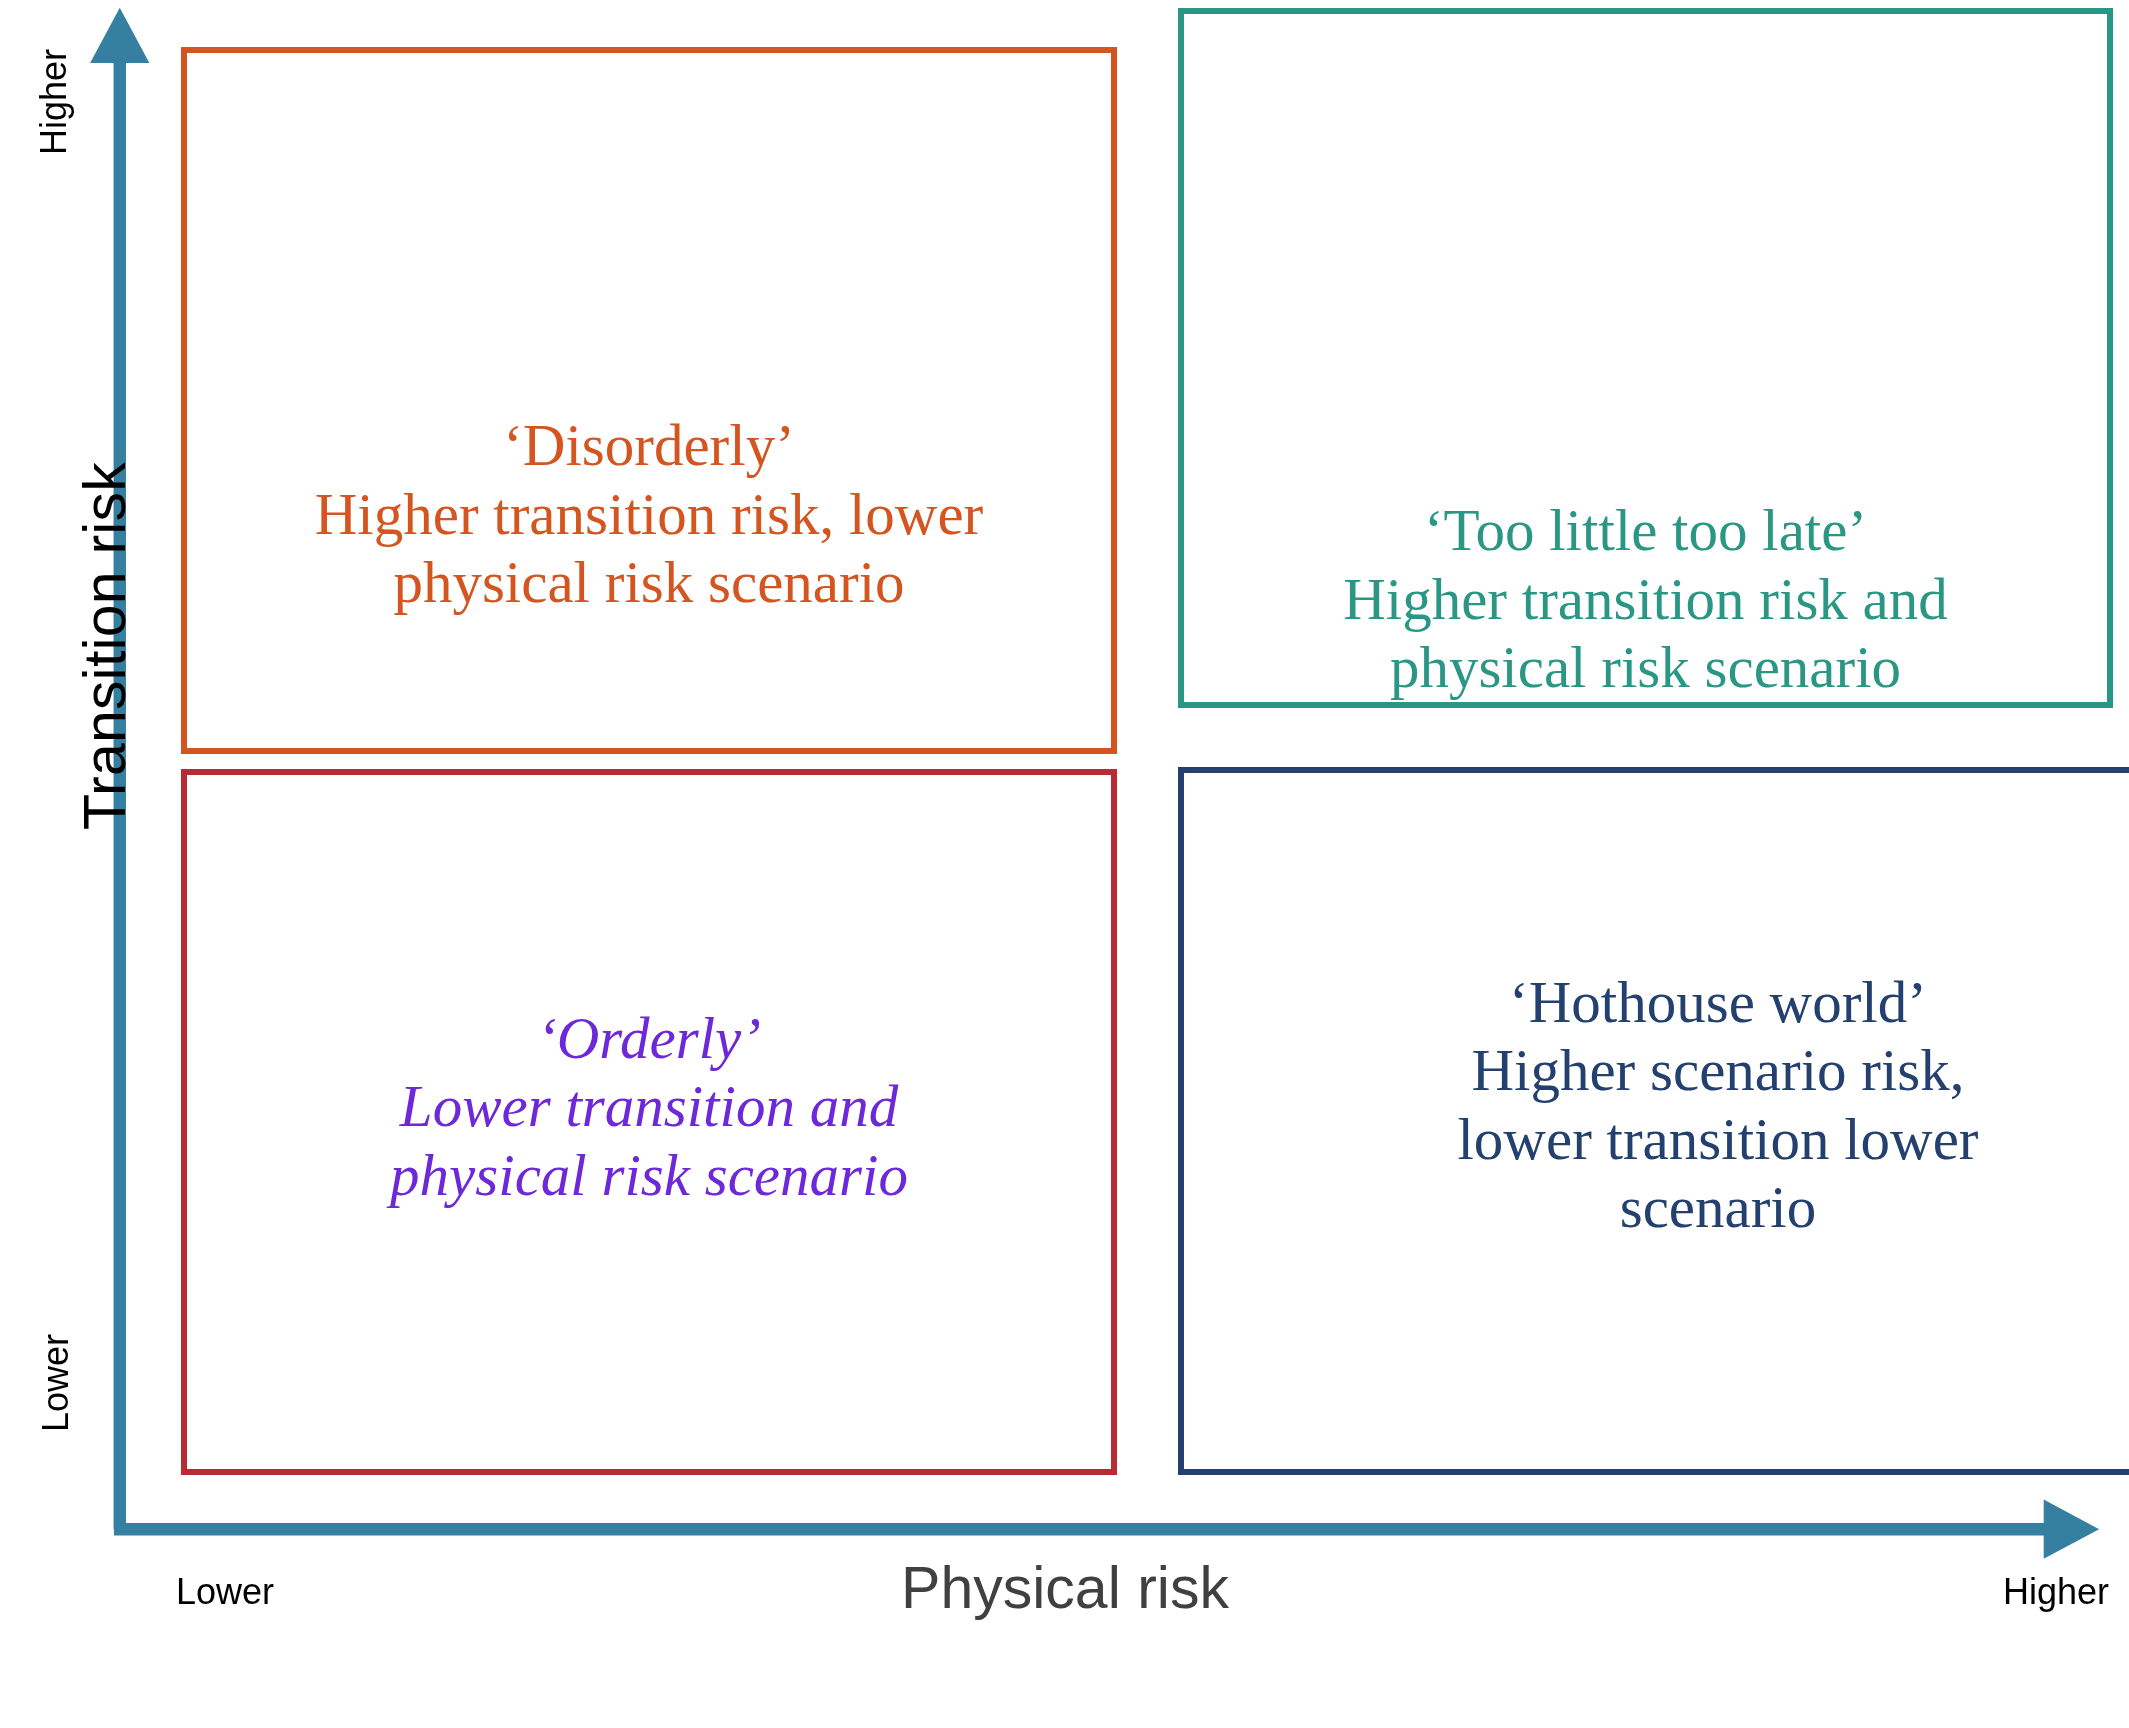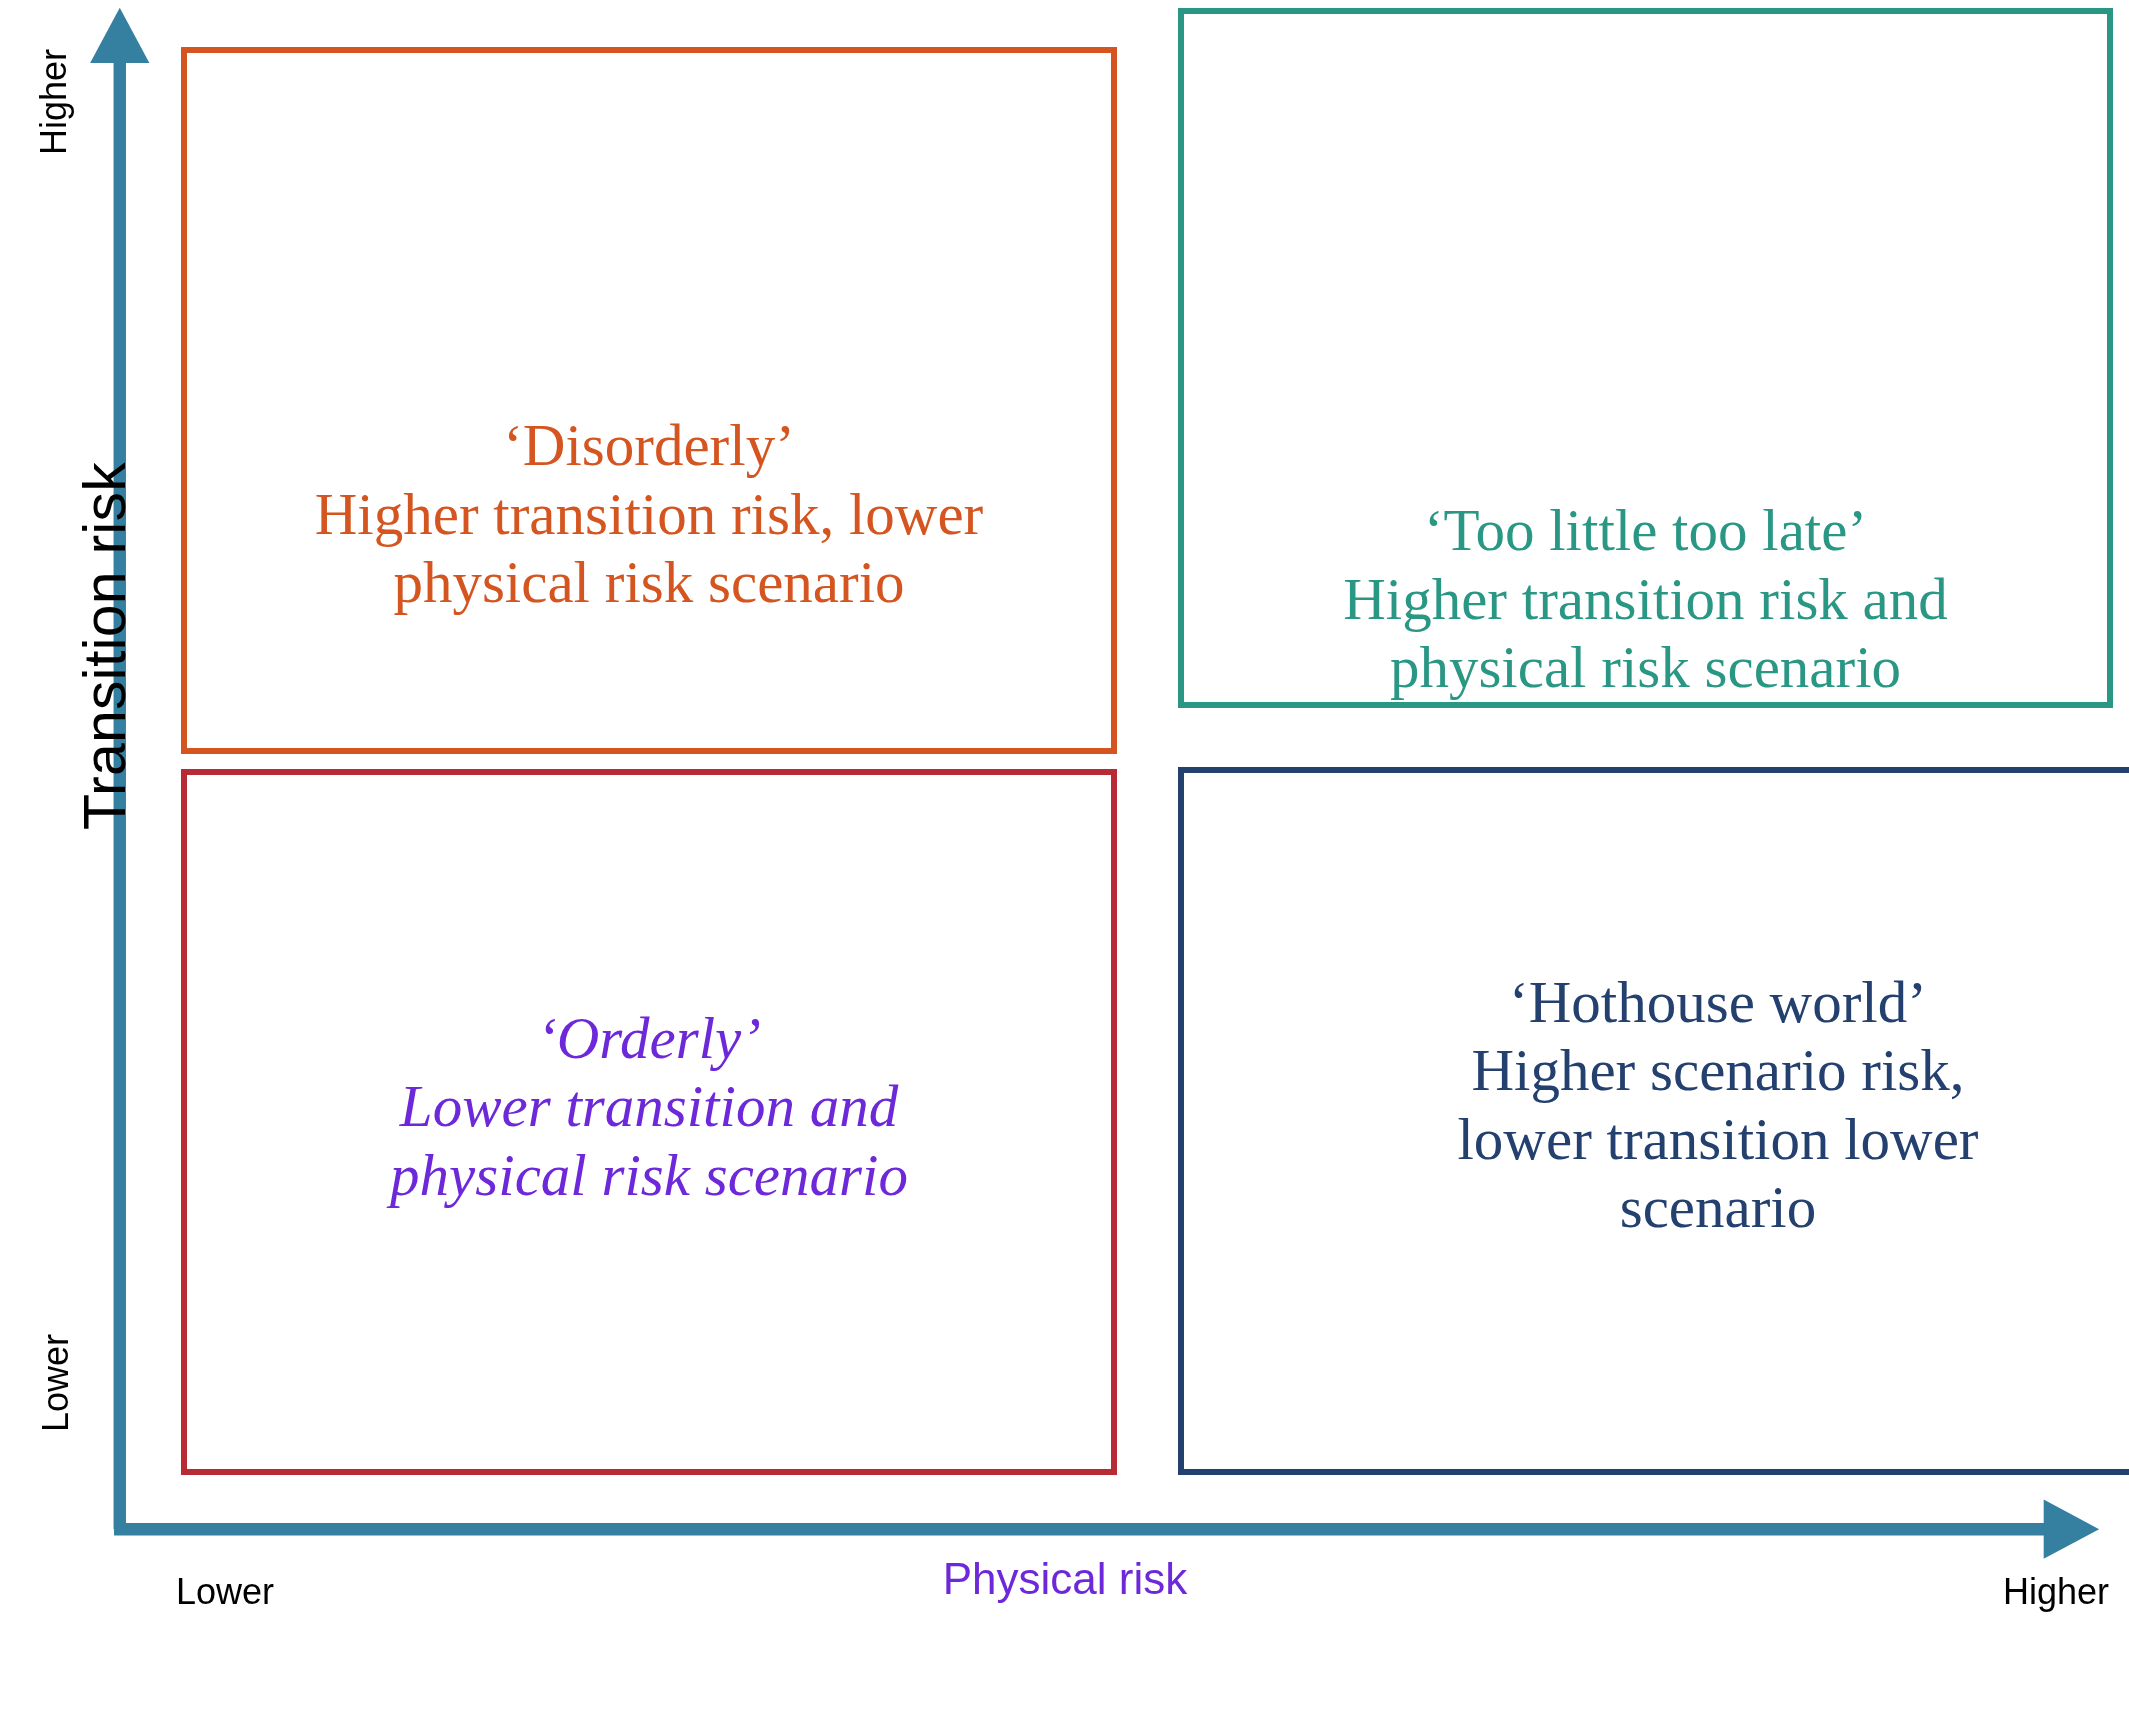--- a/index.html
+++ b/index.html
@@ -67,22 +67,22 @@
     transform-origin: center center;
     white-space: nowrap;
   }
   .axis-title-x {
     position: absolute;
     left: 0;
     top: 1554px;
     width: 2130px;
     text-align: center;
     font-family: "Liberation Sans", sans-serif;
-    font-size: 44px;
-    color: #6d28d9;
+    font-size: 59px;
+    color: #404040;
     white-space: nowrap;
   }
   .axis-tick-x-low {
     position: absolute;
     left: 176px;
     top: 1571px;
     font-family: "Liberation Sans", sans-serif;
     font-size: 36px;
     color: #000000;
     white-space: nowrap;

